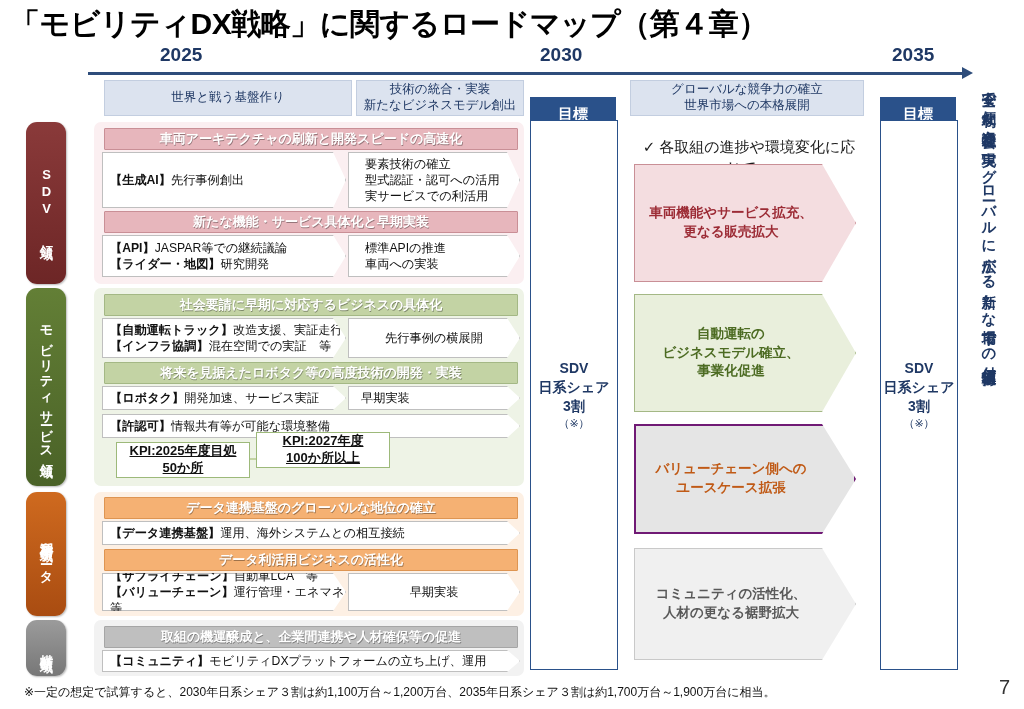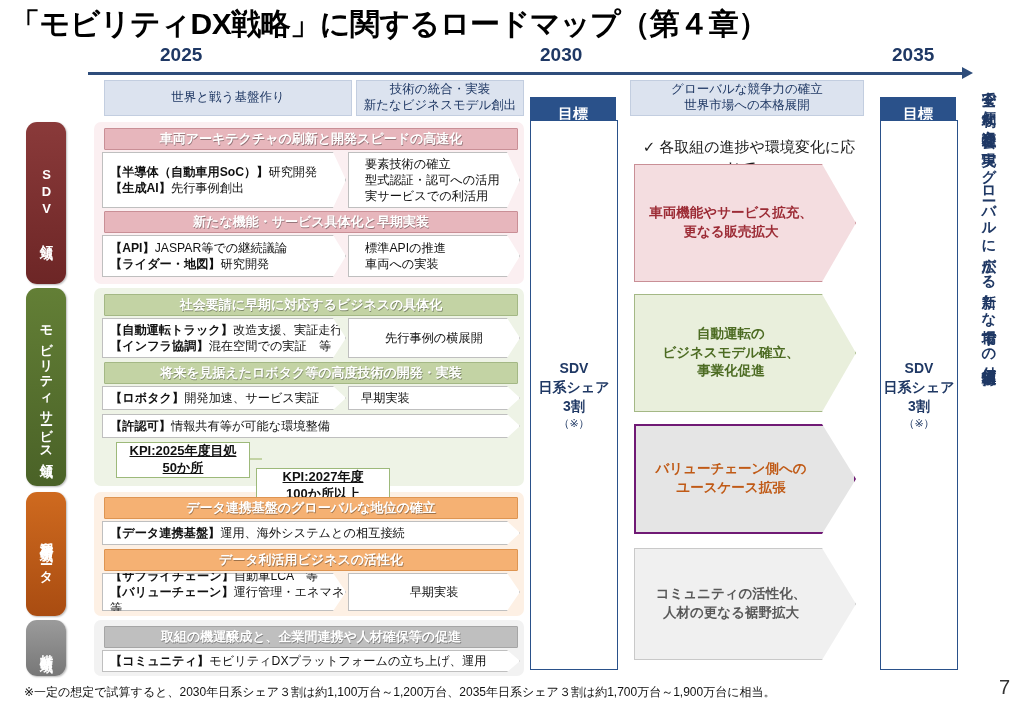--- a/index.html
+++ b/index.html
@@ -225,21 +225,20 @@
 </div>
 <div class="rail rail-dual" id="rail-cross">
   <span>領域</span>
   <span>横断</span>
 </div>
 
 <div class="band red" style="left:104px;top:128px;width:412px">車両アーキテクチャの刷新と開発スピードの高速化</div>
 
 <div class="chev" style="left:102px;top:152px;width:244px;height:56px">
   <div>
-    <div><b>【半導体（自動車用SoC）】</b><span>研究開発</span></div>
     <div><b>【生成AI】</b><span>先行事例創出</span></div>
   </div>
 </div>
 <div class="chev" style="left:348px;top:152px;width:172px;height:56px;padding-left:16px">
   <div>
     <div>要素技術の確立</div>
     <div>型式認証・認可への活用</div>
     <div>実サービスでの利活用</div>
   </div>
 </div>
@@ -284,21 +283,21 @@
   <div><b>【許認可】</b><span>情報共有等が可能な環境整備</span></div>
 </div>
 
 <div id="kpi-link" style="left:240px;top:458px;width:22px"></div>
 <div class="kpi" style="left:116px;top:442px;width:132px;height:34px">
   <div>
     <u>KPI:2025年度目処</u><br>
     <u>50か所</u>
   </div>
 </div>
-<div class="kpi" style="left:256px;top:468px;width:132px;height:34px">
+<div class="kpi" style="left:256px;top:432px;width:132px;height:34px">
   <div>
     <u>KPI:2027年度</u><br>
     <u>100か所以上</u>
   </div>
 </div>
 
 <div class="band orange" style="left:104px;top:497px;width:412px">データ連携基盤のグローバルな地位の確立</div>
 
 <div class="chev" style="left:102px;top:521px;width:418px;height:24px">
   <div><b>【データ連携基盤】</b><span>運用、海外システムとの相互接続</span></div>

